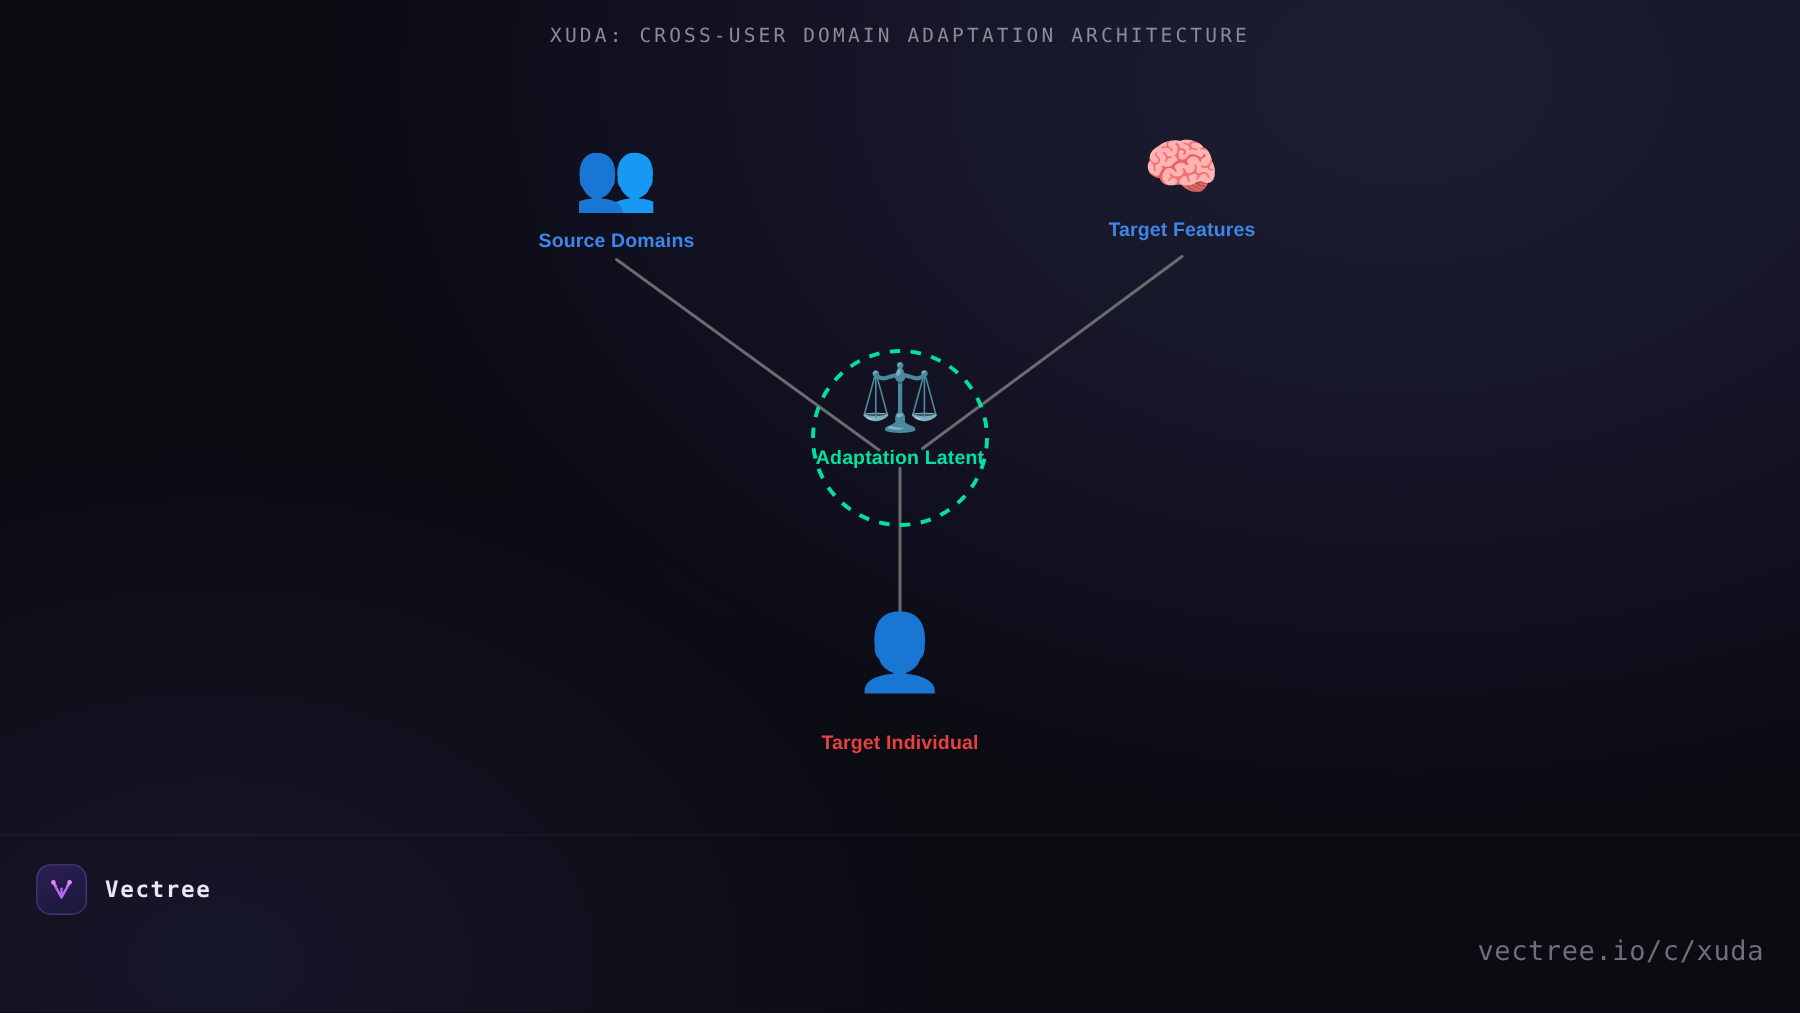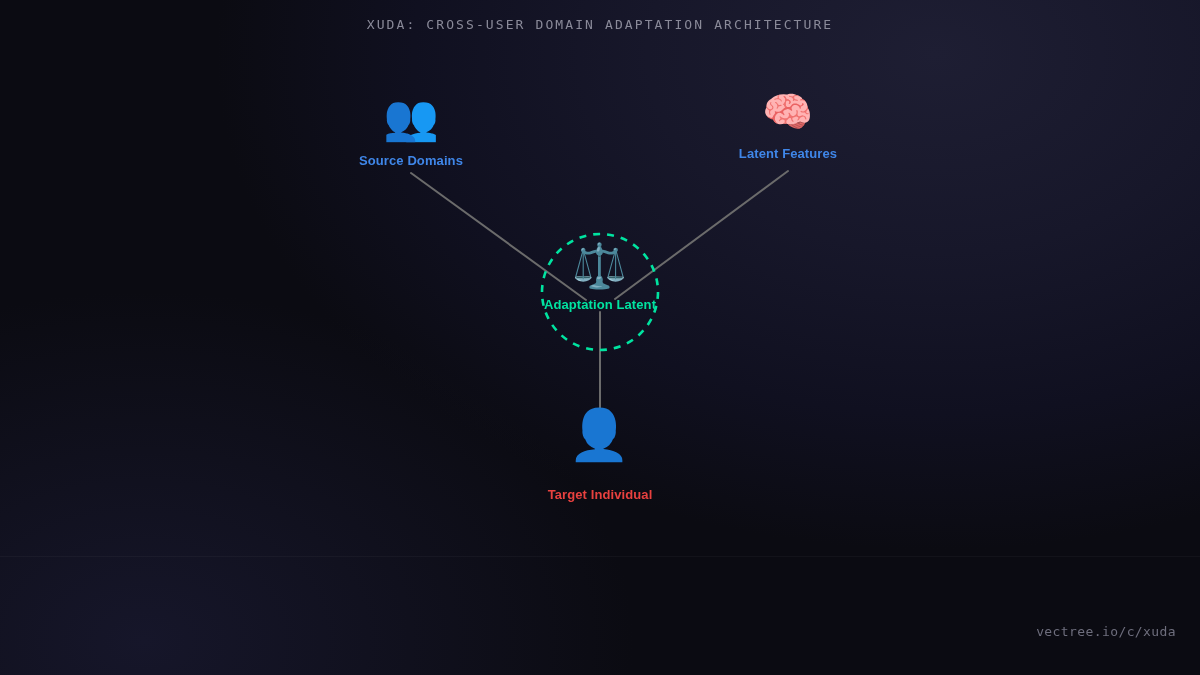--- a/index.html
+++ b/index.html
@@ -117,21 +117,21 @@
     font-size:35px;
     font-weight:bold;
     letter-spacing:-0.4px;
     color:#ffffff;
   }
 
   #url {
     position:absolute;
     right:24px; top:624px;
     font-family:"DejaVu Sans Mono","Liberation Mono",monospace;
-    font-size:13px;
+    font-size:18px;
     letter-spacing:0.4px;
     color:#6e6e7d;
   }
 </style>
 </head>
 <body>
 
 <div id="stage">
 
   <div id="title">XUDA: CROSS-USER DOMAIN ADAPTATION ARCHITECTURE</div>
@@ -147,32 +147,44 @@
     <circle cx="600" cy="292" r="58" fill="none" stroke="#00e3a0" stroke-width="2.6" stroke-dasharray="7 7" stroke-linecap="butt"></circle>
   </svg>
 
   <div class="node" id="node-source">
     <span class="glyph">👥</span>
     <span class="caption">Source Domains</span>
   </div>
 
   <div class="node" id="node-latent">
     <span class="glyph">🧠</span>
-    <span class="caption">Latent Features</span>
+    <span class="caption">Target Features</span>
   </div>
 
   <div class="node" id="node-aligner">
     <span class="glyph">⚖️</span>
     <span class="caption">Adaptation Latent</span>
   </div>
 
   <div class="node" id="node-target">
     <span class="glyph">👤</span>
     <span class="caption">Target Individual</span>
   </div>
 
   <div id="footer-divider"></div>
 
+  <div id="brand">
+    <div id="brand-logo">
+      <svg width="20" height="20" viewBox="0 0 20 20" xmlns="http://www.w3.org/2000/svg">
+        <path d="M4.6 5.6 L10 15.2 L15.4 5.6" fill="none" stroke="#b866ee" stroke-width="1.7" stroke-linecap="round" stroke-linejoin="round"></path>
+        <path d="M10 15.2 L10 9.4" fill="none" stroke="#b866ee" stroke-width="1.5" stroke-linecap="round"></path>
+        <path d="M4.6 5.6 L6.2 7.4 M15.4 5.6 L13.8 7.4" fill="none" stroke="#d07ff5" stroke-width="1.4" stroke-linecap="round"></path>
+        <circle cx="4.6" cy="5.2" r="1.5" fill="#e08ffb"></circle>
+        <circle cx="15.4" cy="5.2" r="1.5" fill="#e08ffb"></circle>
+      </svg>
+    </div>
+    <div id="brand-name">Vectree</div>
+  </div>
 
 
   <div id="url">vectree.io/c/xuda</div>
 
 </div>
 
 </body></html>

